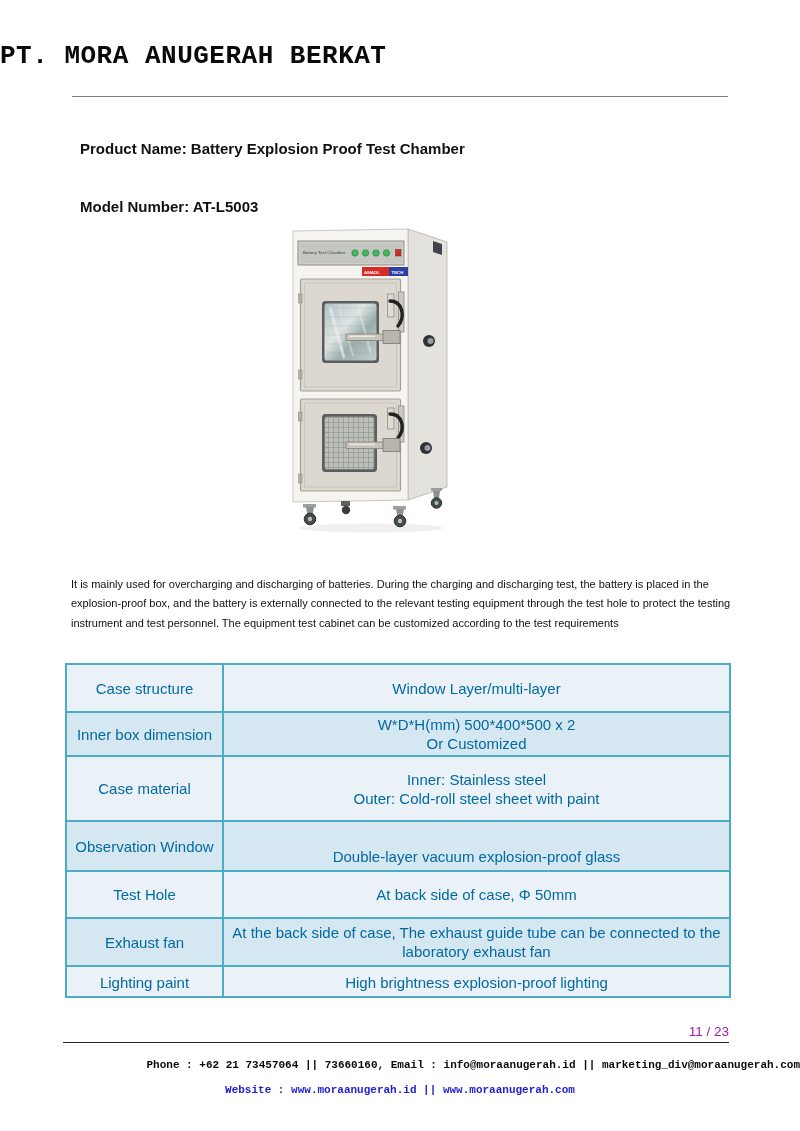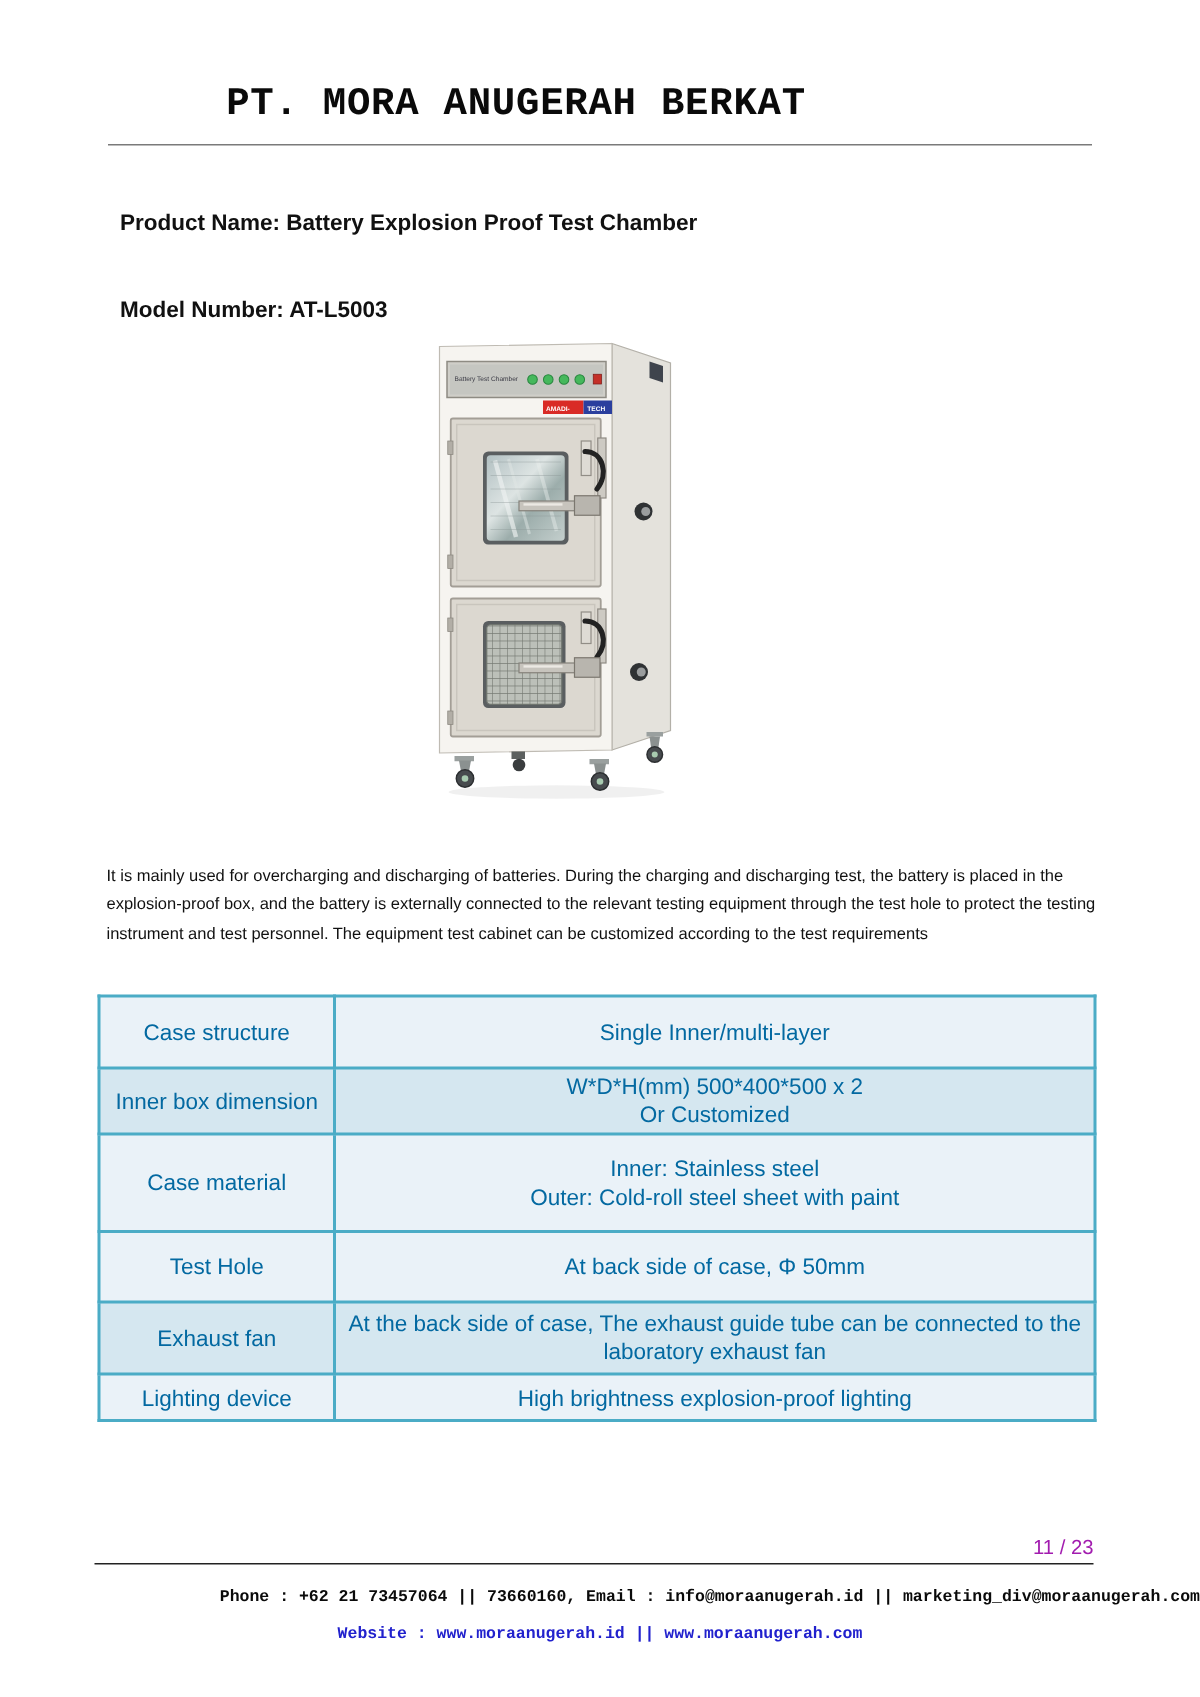--- a/index.html
+++ b/index.html
@@ -2,22 +2,22 @@
 <html><head>
 <meta charset="utf-8">
 <style>
   html, body { margin: 0; padding: 0; background: #ffffff; }
   body { font-family: "Liberation Sans", sans-serif; color: #1a1a1a; }
   .page {
     position: relative; width: 800px; height: 1131px;
     background: #ffffff; overflow: hidden;
   }
   .company-title {
-    position: absolute; top: 54px; left: 0; width: 688px;
-    text-align: center;
+    position: absolute; top: 41px; left: 0; width: 688px;
+    text-align: left;
     font-family: "Liberation Mono", "DejaVu Sans Mono", monospace;
     font-weight: bold; font-size: 26px; letter-spacing: 0.5px; color: #0a0a0a;
   }
   .header-divider {
     position: absolute; top: 96px; left: 72px; width: 656px; height: 0;
     border-top: 1px solid #7a7a7a;
   }
   .product-name-line, .model-number-line {
     position: absolute; left: 80px; font-weight: bold; font-size: 15px; color: #111;
   }
@@ -199,51 +199,57 @@
 
   <table class="spec">
     <colgroup>
         <col style="width:157px">
         <col style="width:507px">
       </colgroup>
     <tbody>
       <tr class="light r1">
         <td class="lbl">Case structure</td>
         <td class="val">
-          <div>Single Inner/multi-layer</div>
+          <div>Window Layer/multi-layer</div>
         </td>
       </tr>
       <tr class="dark r2">
         <td class="lbl">Inner box dimension</td>
         <td class="val">
           <div>W*D*H(mm) 500*400*500 x 2</div>
           <div>Or Customized</div>
         </td>
       </tr>
       <tr class="light r3">
         <td class="lbl">Case material</td>
         <td class="val">
           <div>Inner: Stainless steel</div>
           <div>Outer: Cold-roll steel sheet with paint</div>
         </td>
       </tr>
+      <tr class="dark r4">
+        <td class="lbl">Observation Window</td>
+        <td class="val">
+          <div>Double-layer vacuum explosion-proof glass</div>
+        </td>
+      </tr>
       <tr class="light r5">
         <td class="lbl">Test Hole</td>
         <td class="val">
           <div>At back side of case, Φ 50mm</div>
         </td>
       </tr>
       <tr class="dark r6">
         <td class="lbl">Exhaust fan</td>
         <td class="val">
           <div>At the back side of case, The exhaust guide tube can be connected to the laboratory exhaust fan</div>
         </td>
       </tr>
       <tr class="light r7">
-        <td class="lbl">Lighting device</td>
+        <td class="lbl">Lighting paint</td>
         <td class="val">
           <div>High brightness explosion-proof lighting</div>
         </td>
       </tr>
     </tbody>
   </table>
 
   <div class="page-number">11 / 23</div>
   <div class="footer-divider"></div>
   <div class="contact-line">Phone : +62 21 73457064 || 73660160, Email : info@moraanugerah.id || marketing_div@moraanugerah.com</div>

